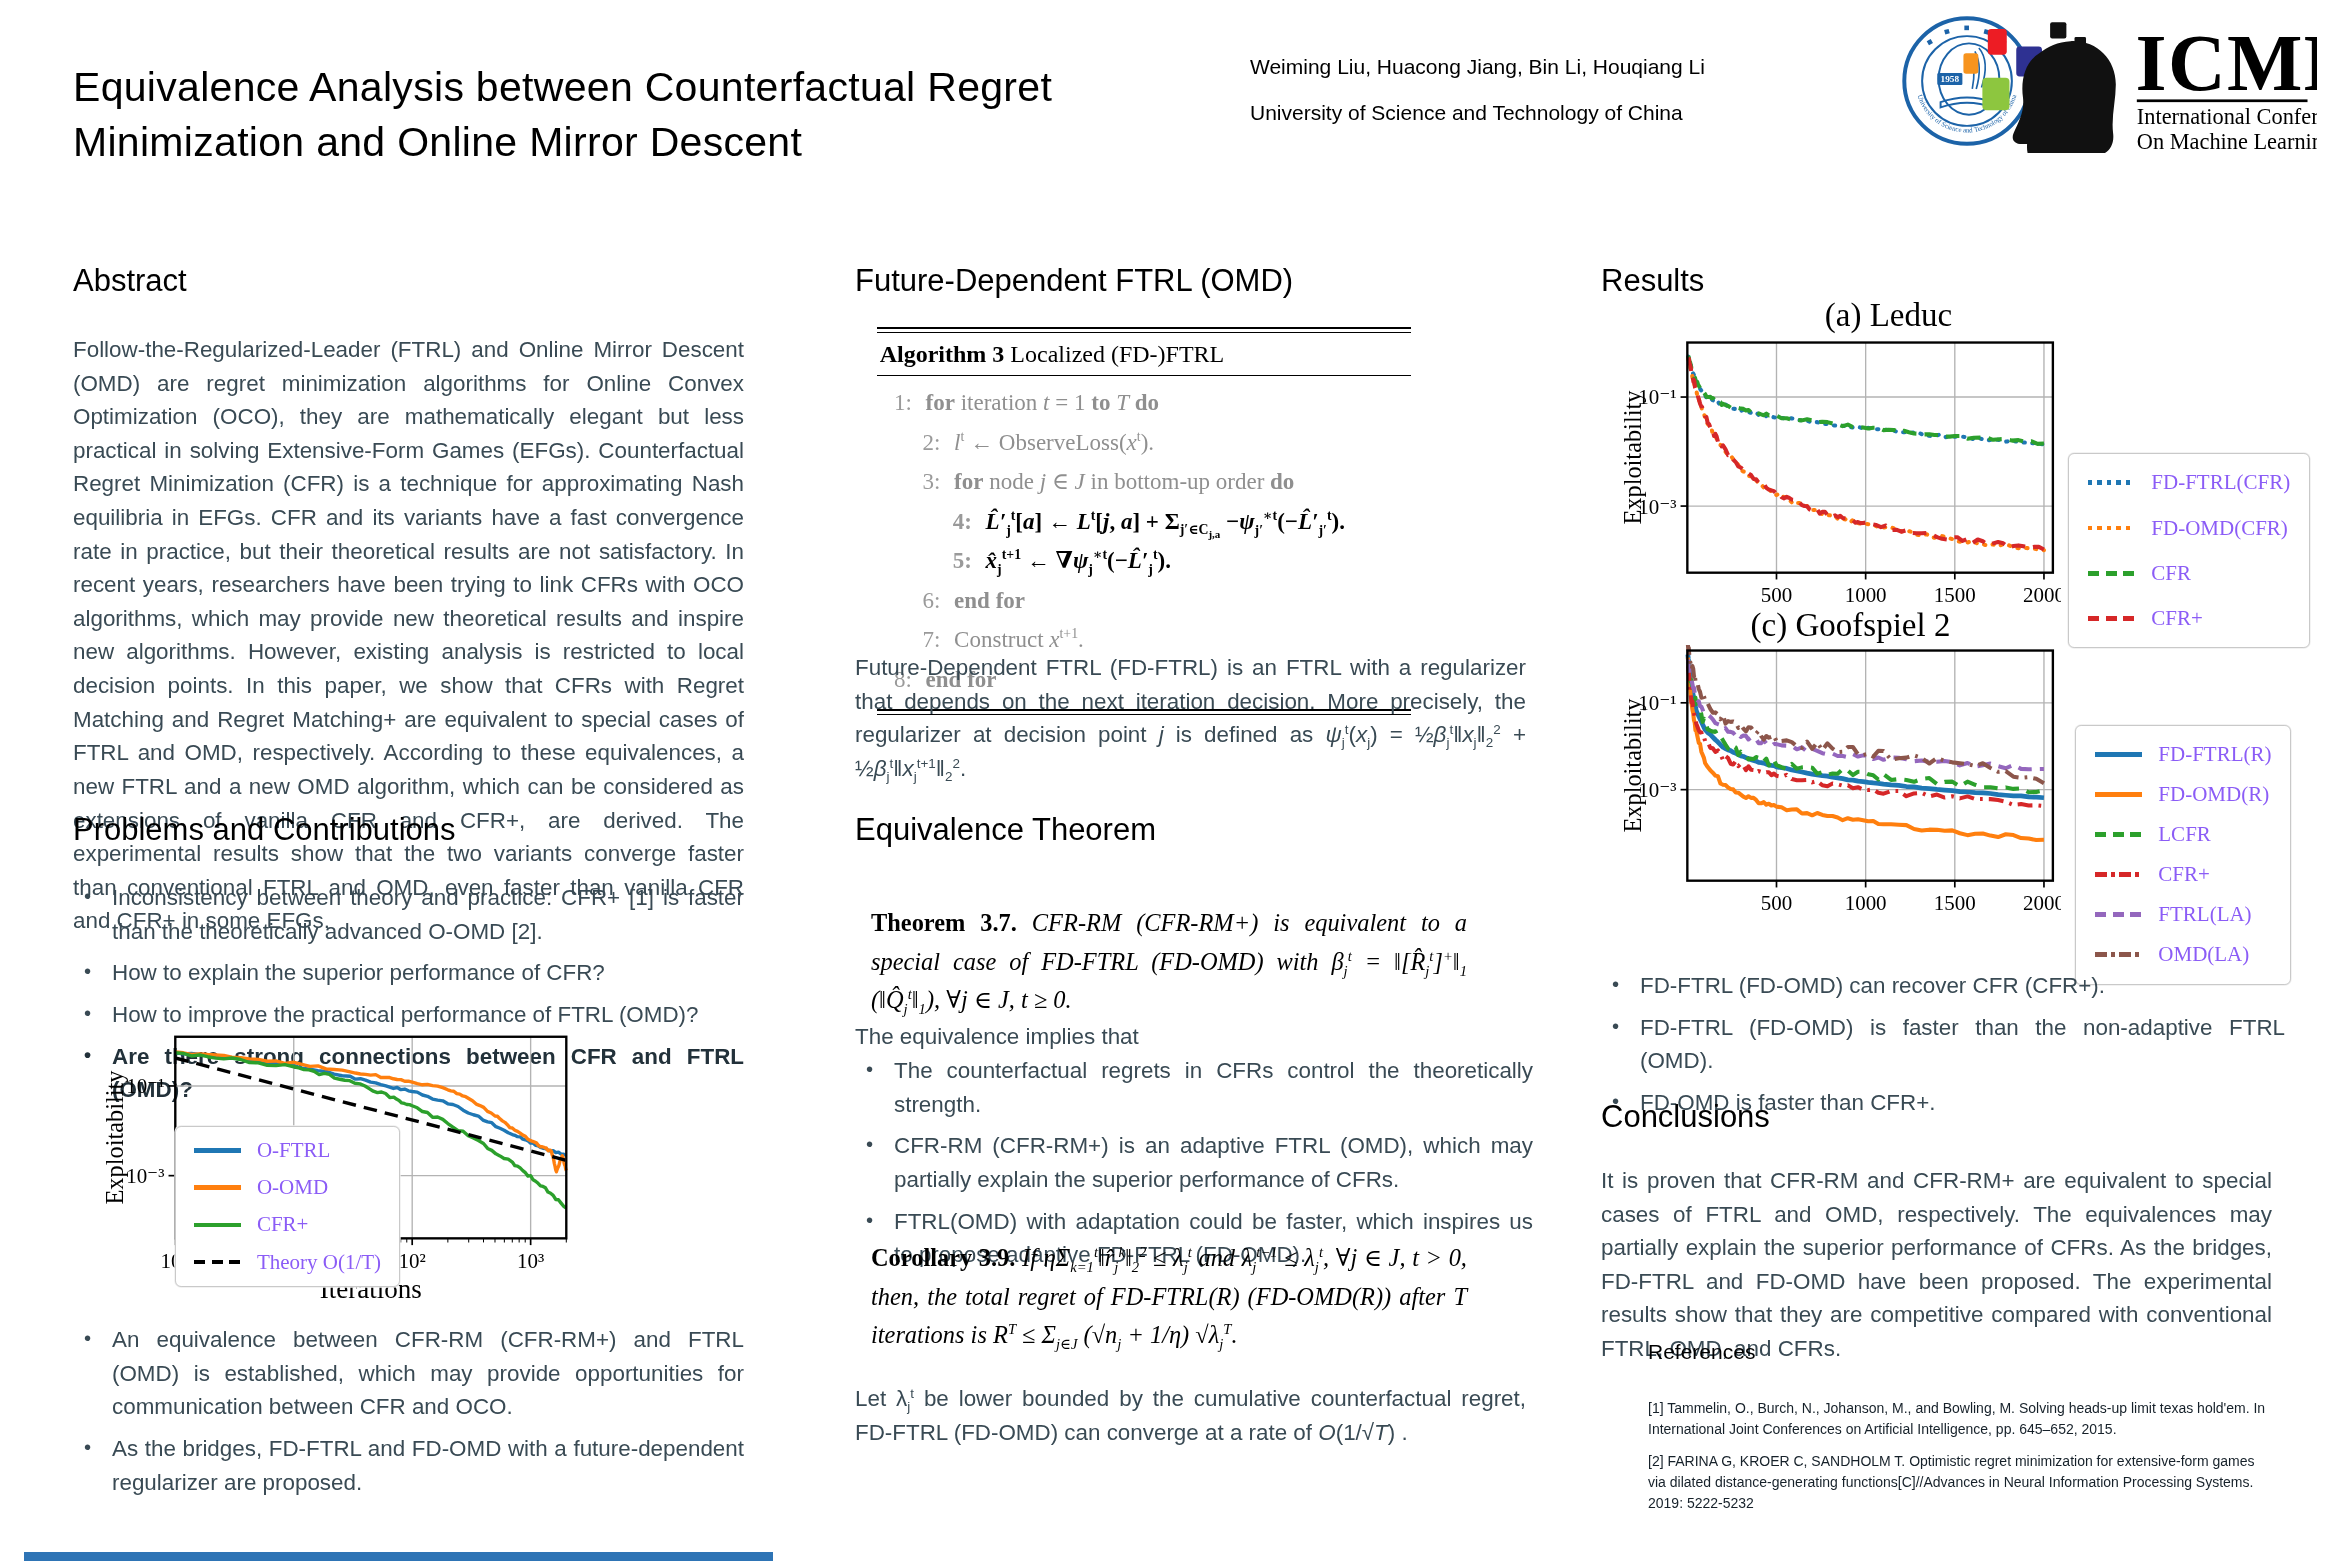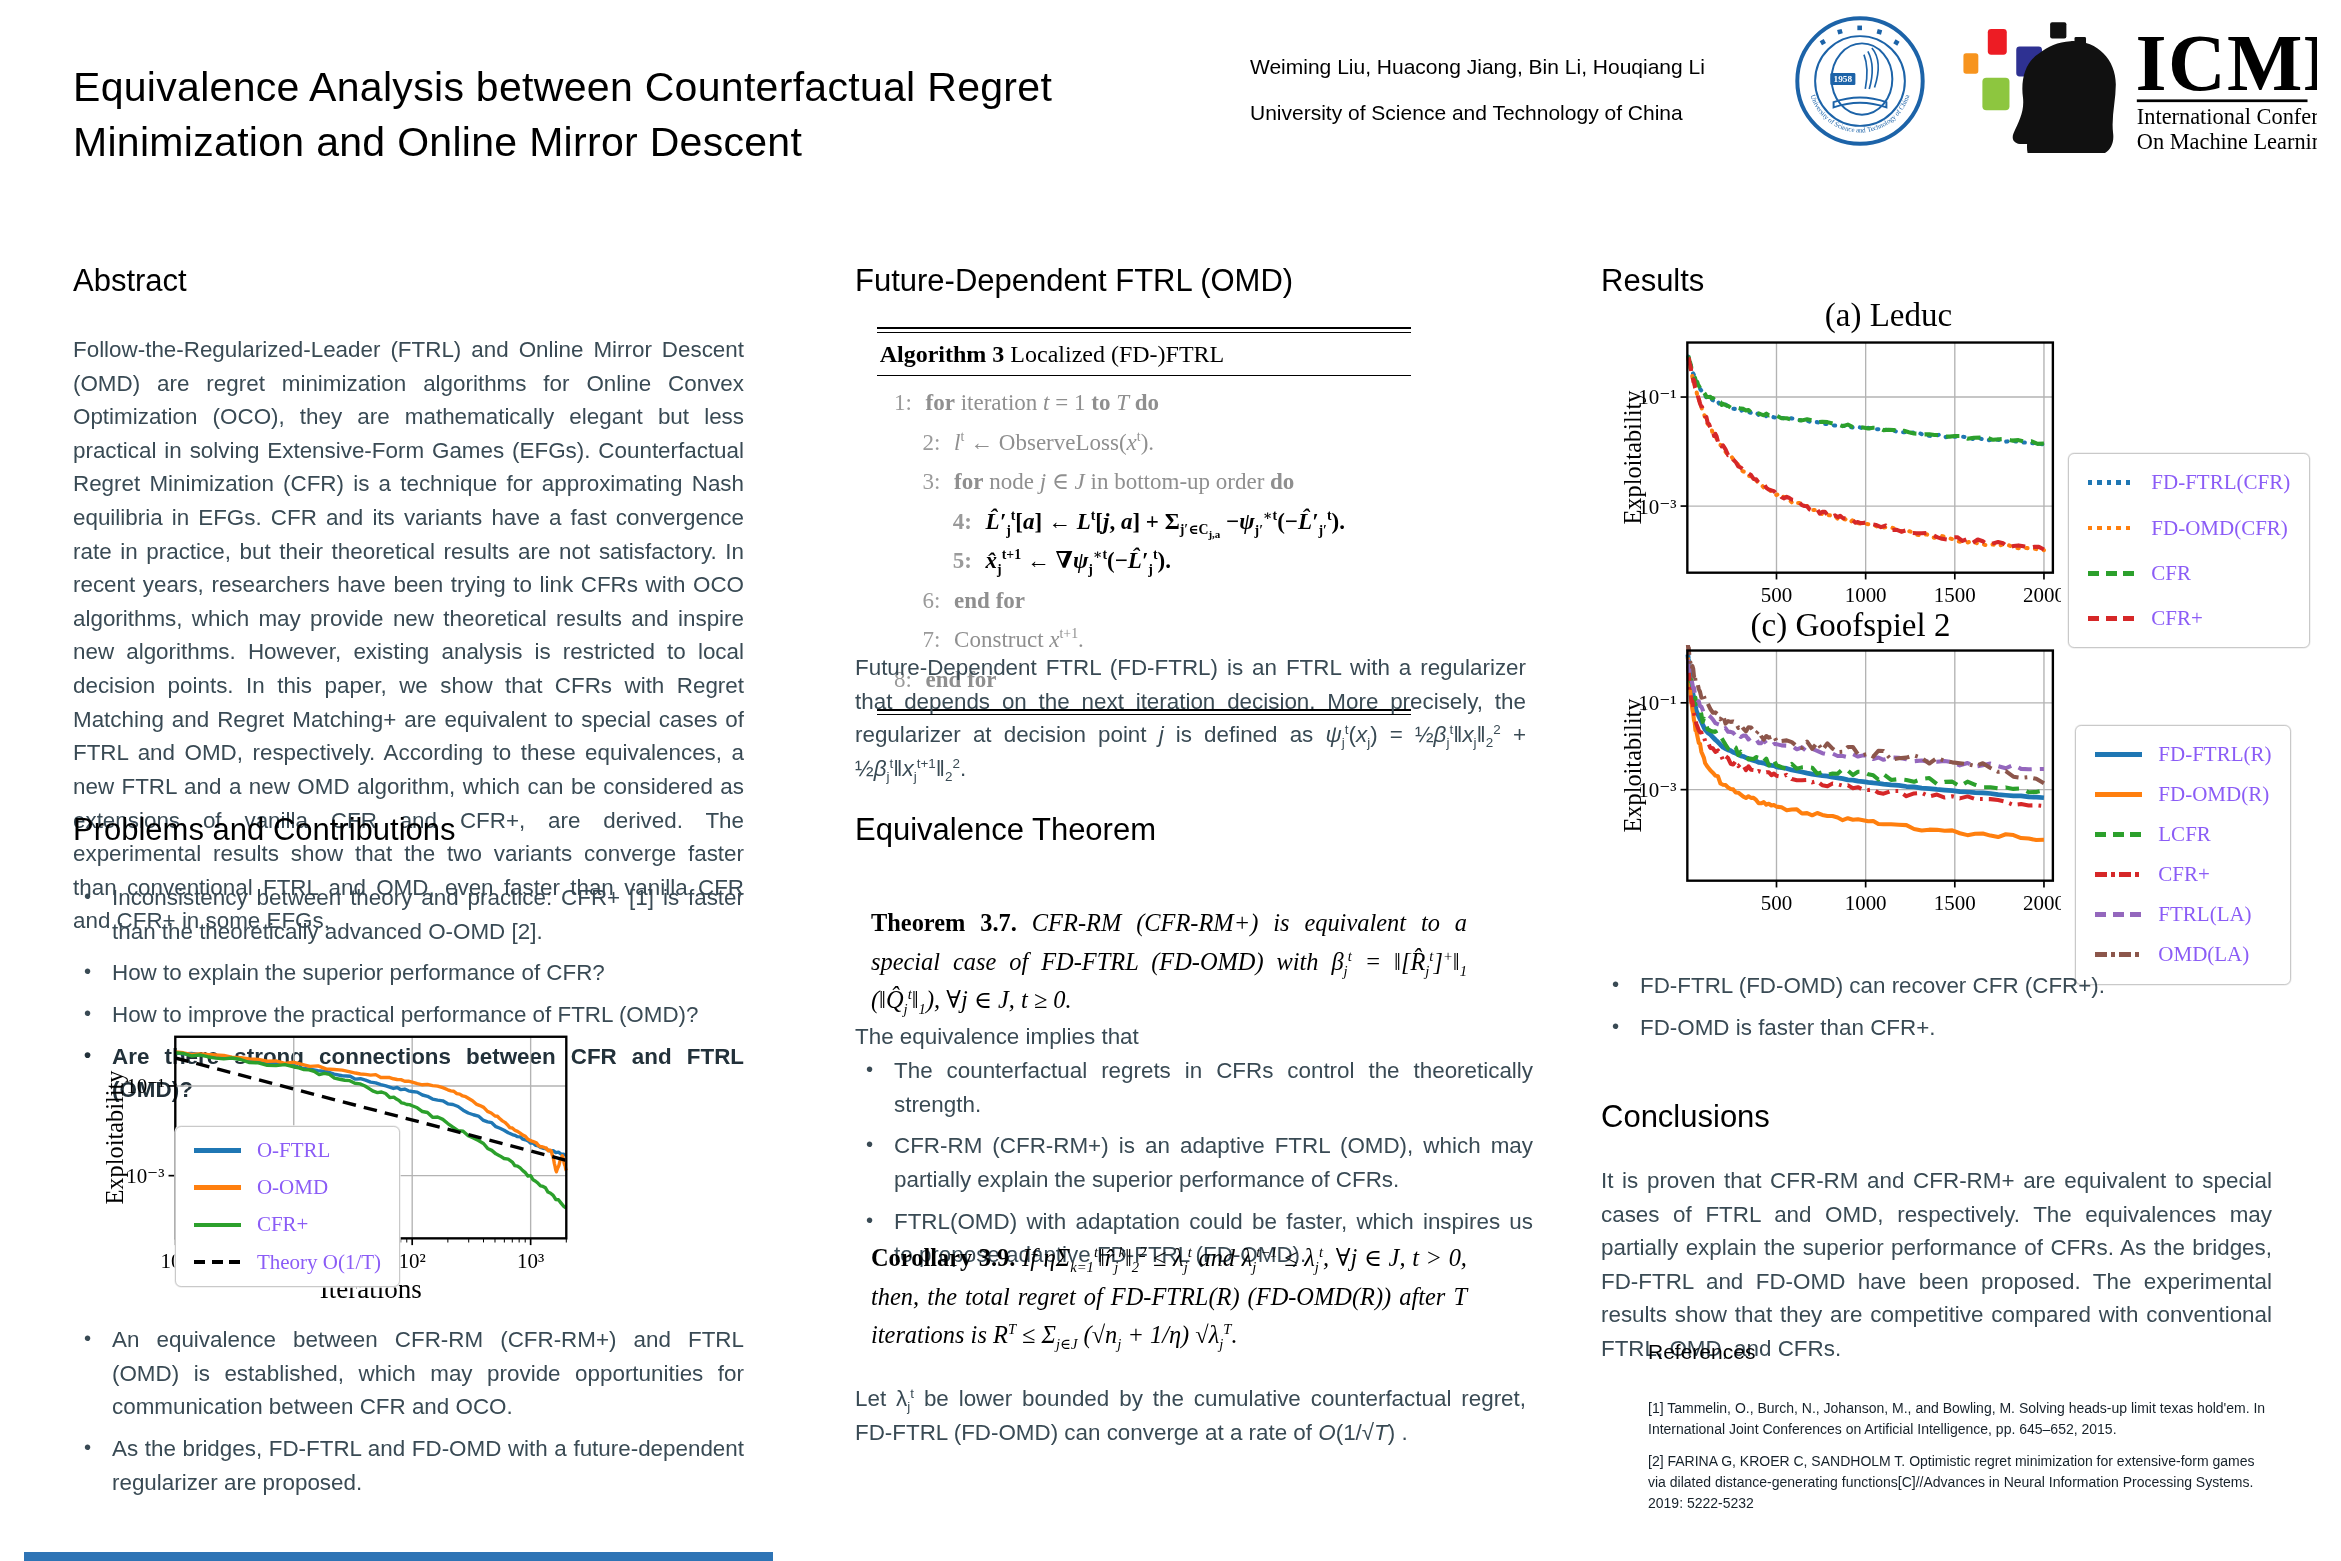--- a/index.html
+++ b/index.html
@@ -51,21 +51,21 @@
 <body>
 
 <div class="poster">
 
   <div class="abs page-title" style="left:73px;top:60px;">Equivalence Analysis between Counterfactual Regret Minimization and Online Mirror Descent</div>
   <div class="abs authors" style="left:1250px;top:56px;">
     <div>Weiming Liu, Huacong Jiang, Bin Li, Houqiang Li</div>
     <div class="affil">University of Science and Technology of China</div>
   </div>
 
-  <div class="abs" style="left:1794px;top:15px;">
+  <div class="abs" style="left:1901px;top:15px;">
     <svg width="132" height="132" viewBox="0 0 200 200">
       <circle cx="100" cy="100" r="95" fill="#ffffff" stroke="#1c63a8" stroke-width="6"></circle>
       <circle cx="100" cy="100" r="68" fill="none" stroke="#1c63a8" stroke-width="3"></circle>
       <ellipse cx="103" cy="97" rx="46" ry="54" fill="none" stroke="#1c63a8" stroke-width="3"></ellipse>
       <path d="M 60 132 Q 100 118 140 132 L 140 140 Q 100 126 60 140 Z" fill="none" stroke="#1c63a8" stroke-width="3"></path>
       <path d="M 118 50 Q 135 70 122 110 M 112 55 Q 124 78 114 112 M 106 60 Q 114 80 108 112" fill="none" stroke="#1c63a8" stroke-width="2.5"></path>
       <rect x="55" y="88" width="38" height="18" fill="#1c63a8" rx="2"></rect>
       <text x="74" y="102" font-size="14" font-weight="bold" fill="#ffffff" text-anchor="middle" font-family="Liberation Sans, sans-serif">1958</text>
       <defs>
           <path id="ring-bottom" d="M 22 100 A 78 78 0 0 0 178 100"></path>
@@ -356,20 +356,21 @@
         <span class="lg-label">FTRL(LA)</span>
       </div>
       <div class="lg-row">
         <span class="lg-sample" style="background: repeating-linear-gradient(90deg, rgb(140, 86, 75) 0px, rgb(140, 86, 75) 12.2px, transparent 12.2px, transparent 16.3px, rgb(140, 86, 75) 16.3px, rgb(140, 86, 75) 19.7px, transparent 19.7px, transparent 24px);"></span>
         <span class="lg-label">OMD(LA)</span>
       </div>
     </div>
 
   <ul class="abs blist" style="left:1601px;top:969px;width:684px;">
     <li>FD-FTRL (FD-OMD) can recover CFR (CFR+).</li>
+    <li>FD-FTRL (FD-OMD) is faster than the non-adaptive FTRL (OMD).</li>
     <li>FD-OMD is faster than CFR+.</li>
   </ul>
 
   <div class="abs h2" style="left:1601px;top:1099px;">Conclusions</div>
   <div class="abs body-text" style="left:1601px;top:1164px;width:671px;">It is proven that CFR-RM and CFR-RM+ are equivalent to special cases of FTRL and OMD, respectively. The equivalences may partially explain the superior performance of CFRs. As the bridges, FD-FTRL and FD-OMD have been proposed. The experimental results show that they are competitive compared with conventional FTRL, OMD, and CFRs.</div>
 
   <div class="abs h3" style="left:1648px;top:1340px;">References</div>
   <div class="abs refs" style="left:1648px;top:1374px;">
     <div class="ref-item">[1] Tammelin, O., Burch, N., Johanson, M., and Bowling, M. Solving heads-up limit texas hold'em. In International Joint Conferences on Artificial Intelligence, pp. 645–652, 2015.</div>
     <div class="ref-item">[2] FARINA G, KROER C, SANDHOLM T. Optimistic regret minimization for extensive-form games via dilated distance-generating functions[C]//Advances in Neural Information Processing Systems. 2019: 5222-5232</div>

